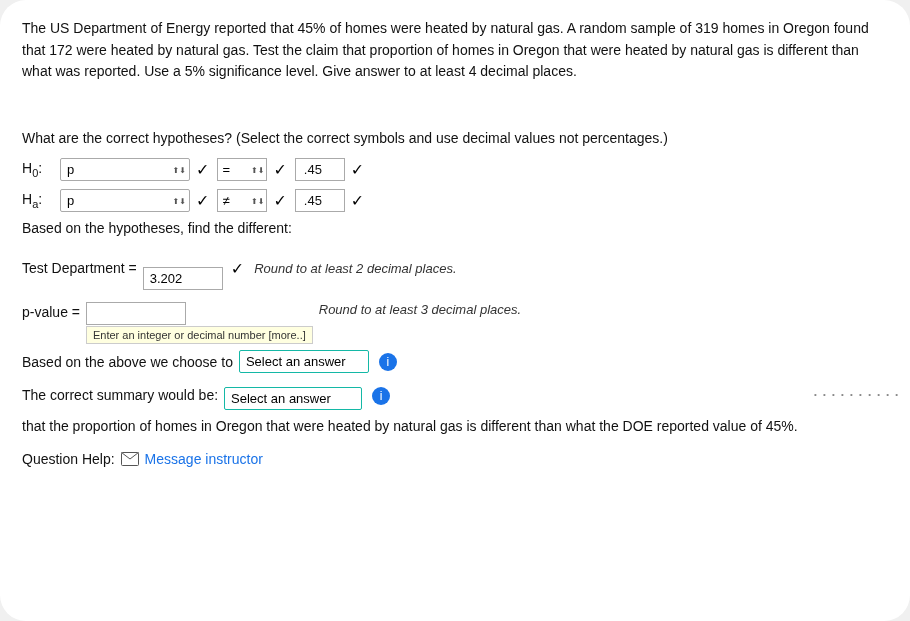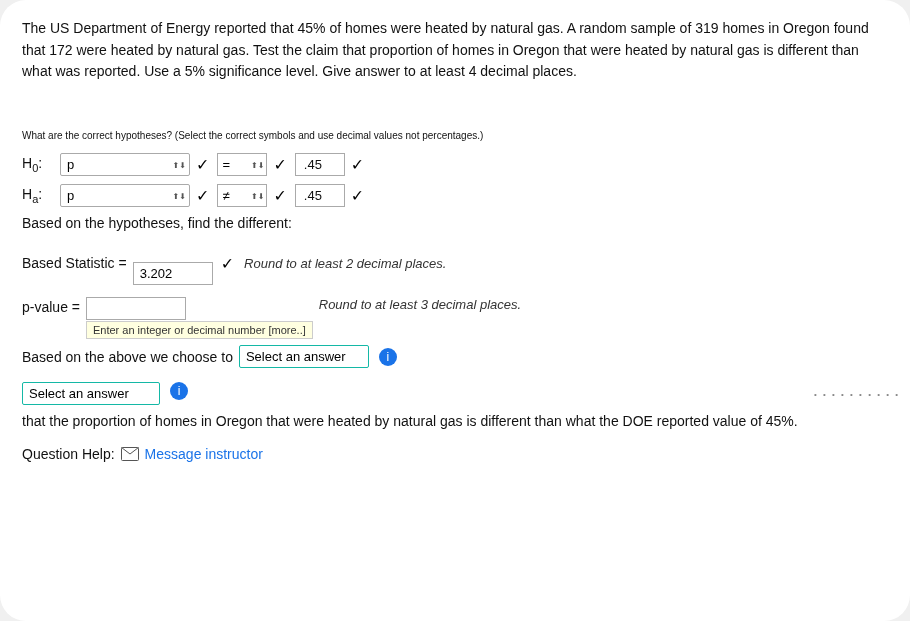--- a/index.html
+++ b/index.html
@@ -18,21 +18,21 @@
       min-height: 621px;
       position: relative;
       border-radius: 26px;
     }
     .intro-text {
       font-size: 14px;
       line-height: 1.55;
       margin-bottom: 12px;
     }
     .question-line {
-      font-size: 10px;
+      font-size: 14px;
       margin-bottom: 12px;
       margin-top: 47px;
     }
     .hypothesis-row {
       display: flex;
       align-items: center;
       margin-bottom: 8px;
       gap: 4px;
     }
     .hyp-label {
@@ -292,21 +292,21 @@
       </select>
     </div>
     <span class="check-icon">✓</span>
     <span class="value-box">.45</span>
     <span class="check-icon">✓</span>
   </div>
 
   <p class="section-heading">Based on the hypotheses, find the different:</p>
 
   <div class="stat-row">
-    <span class="stat-label">Based Statistic =</span>
+    <span class="stat-label">Test Department =</span>
     <input class="stat-input" type="text" value="3.202" style="">
     <span class="check-icon">✓</span>
     <span class="italic-hint">Round to at least 2 decimal places.</span>
   </div>
 
   <div class="pvalue-row">
     <span class="pvalue-label">p-value =</span>
     <div class="pvalue-wrap">
       <input class="pvalue-input" type="text" value="" style="">
       <span class="tooltip-box">Enter an integer or decimal number [more..]</span>
@@ -322,20 +322,21 @@
         <option>Reject H₀</option>
         <option>Fail to reject H₀</option>
       </select>
     </div>
     <span class="circle-icon">i</span>
   </div>
 
   <span class="dots-decoration">• • • • • • • • • •</span>
 
   <div class="summary-row">
+    <span class="summary-label">The correct summary would be:</span>
     <div class="answer-select-wrap">
       <select class="answer-select">
         <option>Select an answer</option>
         <option>We reject H₀</option>
         <option>We fail to reject H₀</option>
       </select>
     </div>
     <span class="circle-icon">i</span>
     <span class="summary-text">that the proportion of homes in Oregon that were heated by natural gas is different than what the DOE reported value of 45%.</span>
   </div>

